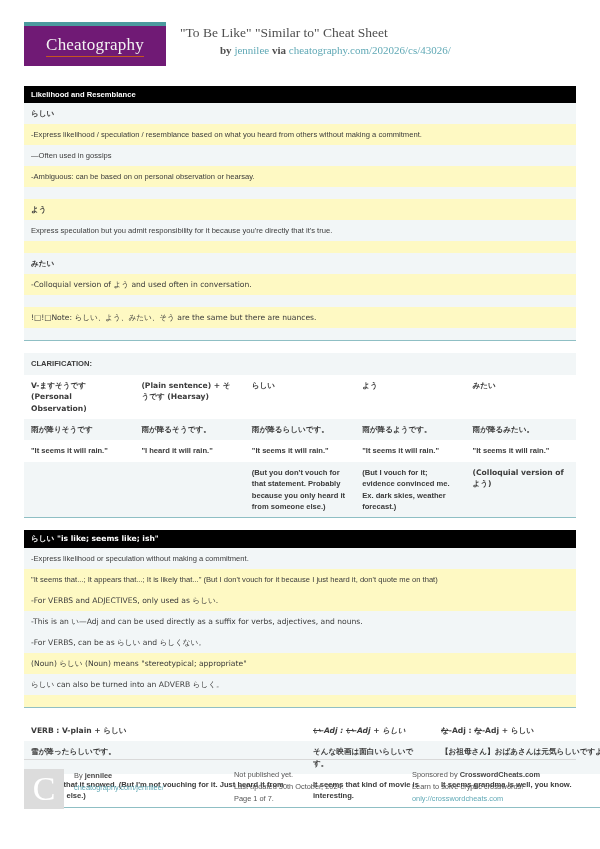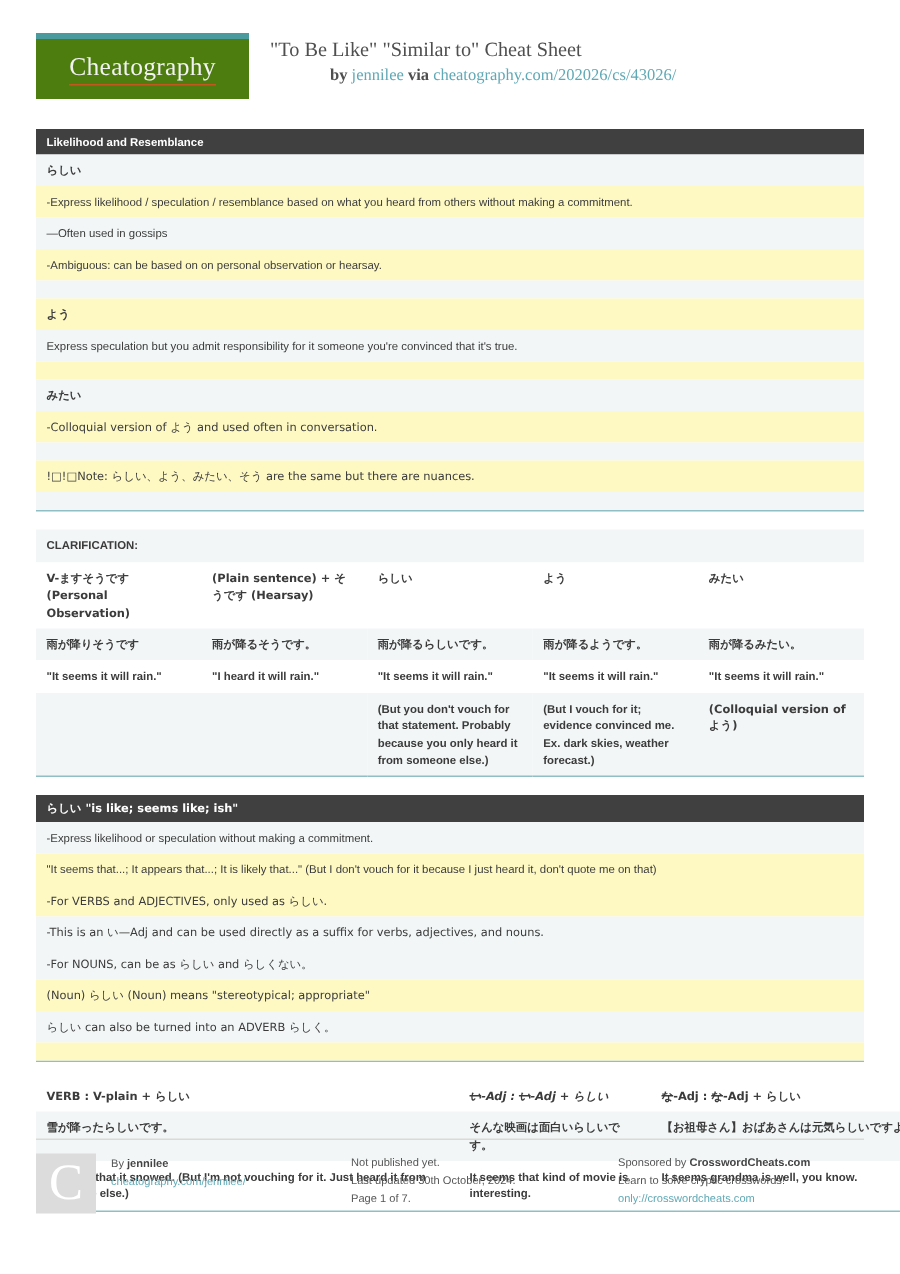--- a/index.html
+++ b/index.html
@@ -25,21 +25,21 @@
   
   .masthead {
     display: flex;
     align-items: flex-start;
     height: 50px;
     margin-bottom: 14px;
   }
   .logo-box {
     width: 142px;
     height: 44px;
-    background: #4d7c0f;
+    background: #701a75;
     border-top: 4px solid #4b9a9e;
     box-sizing: border-box;
     display: flex;
     align-items: center;
     justify-content: center;
     flex: none;
   }
   .logo-text {
     font-family: "Liberation Serif", "DejaVu Serif", serif;
     font-size: 17px;
@@ -71,21 +71,21 @@
     margin-top: 2px;
     white-space: nowrap;
     padding-left: 40px;
   }
   .byline .lnk { color: #5fa8b5; }
   .byline .bold { font-weight: bold; color: #4f4f4f; }
 
   
   .section { margin-bottom: 12px; }
   .sec-header {
-    background: #404040;
+    background: #000000;
     color: #ffffff;
     font-size: 7.6px;
     font-weight: bold;
     padding: 4px 6px 4px 7px;
     line-height: 1.25;
   }
   .rows { border-bottom: 1.5px solid #8fbfc4; }
   .row {
     font-size: 7.6px;
     line-height: 1.45;
@@ -190,21 +190,21 @@
 
   <div class="section">
     <div class="sec-header">Likelihood and Resemblance</div>
     <div class="rows">
       <div class="row alt bold jp">らしい</div>
       <div class="row">-Express likelihood / speculation / resemblance based on what you heard from others without making a commitment.</div>
       <div class="row alt">—Often used in gossips</div>
       <div class="row">-Ambiguous: can be based on on personal observation or hearsay.</div>
       <div class="row alt empty"></div>
       <div class="row bold jp">よう</div>
-      <div class="row alt">Express speculation but you admit responsibility for it someone you're convinced that it's true.</div>
+      <div class="row alt">Express speculation but you admit responsibility for it because you're directly that it's true.</div>
       <div class="row empty"></div>
       <div class="row alt bold jp">みたい</div>
       <div class="row jp">-Colloquial version of よう and used often in conversation.</div>
       <div class="row alt empty"></div>
       <div class="row jp">!□!□Note: らしい、よう、みたい、そう are the same but there are nuances.</div>
       <div class="row alt empty"></div>
     </div>
   </div>
 
   <div class="section">
@@ -245,21 +245,21 @@
       </table>
   </div>
 
   <div class="section">
     <div class="sec-header jp">らしい "is like; seems like; ish"</div>
     <div class="rows">
       <div class="row alt">-Express likelihood or speculation without making a commitment.</div>
       <div class="row">"It seems that...; It appears that...; It is likely that..." (But I don't vouch for it because I just heard it, don't quote me on that)</div>
       <div class="row jp">-For VERBS and ADJECTIVES, only used as らしい.</div>
       <div class="row alt jp">-This is an い—Adj and can be used directly as a suffix for verbs, adjectives, and nouns.</div>
-      <div class="row alt jp">-For NOUNS, can be as らしい and らしくない。</div>
+      <div class="row alt jp">-For VERBS, can be as らしい and らしくない。</div>
       <div class="row jp">(Noun) らしい (Noun) means "stereotypical; appropriate"</div>
       <div class="row alt jp">らしい can also be turned into an ADVERB らしく。</div>
       <div class="row empty"></div>
     </div>
   </div>
 
   <div class="section">
     <table class="tbl">
       <tbody>
           <tr>

